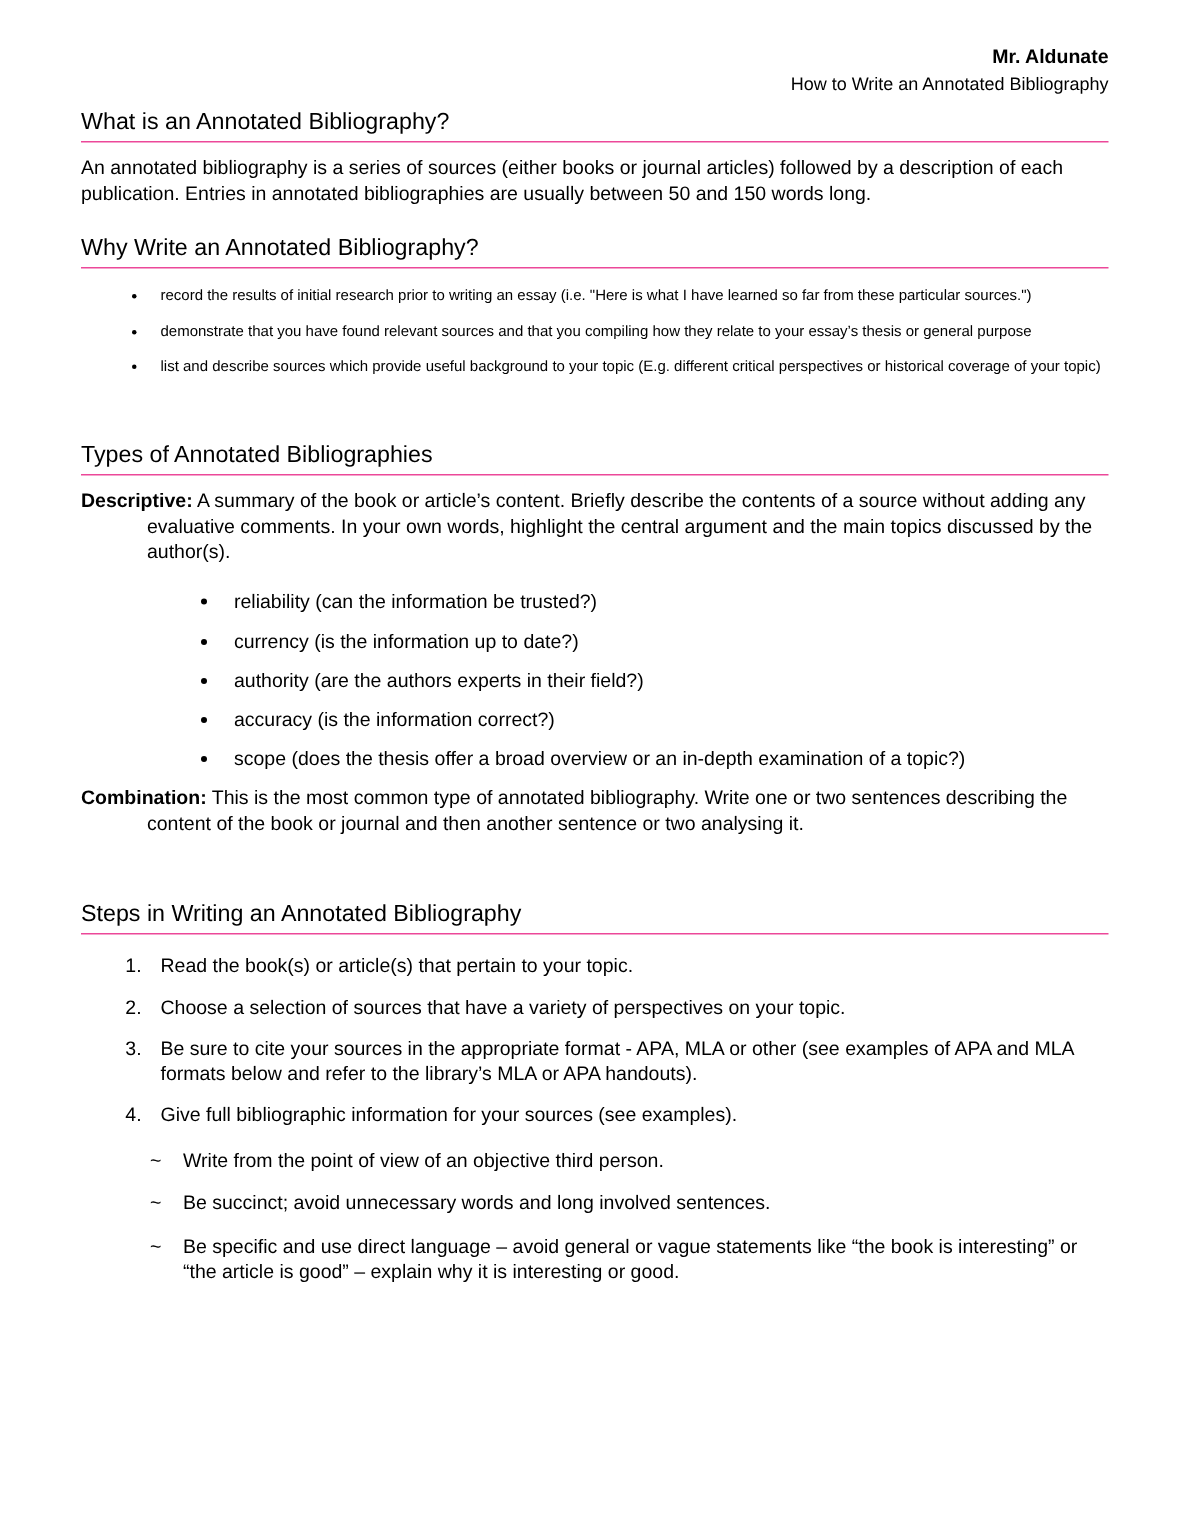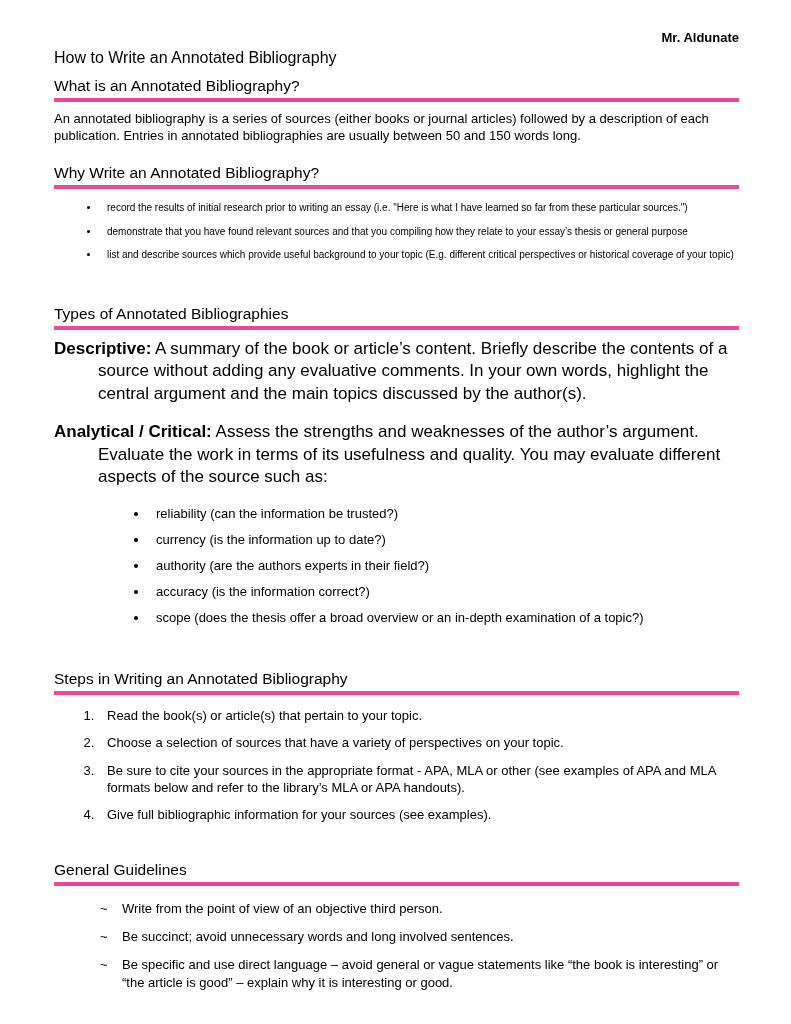--- a/index.html
+++ b/index.html
@@ -9,31 +9,31 @@
     height: 1024px;
     font-family: "Liberation Sans", sans-serif;
     color: #000000;
     overflow: hidden;
   }
   .page { padding: 30px 52px 16px 54px; }
 
   .author { font-size: 13px; font-weight: bold; text-align: right; }
 
   .doc-title {
-    font-size: 16px;
+    font-size: 12px;
     font-weight: normal;
-    text-align: left;
+    text-align: right;
     margin-top: 4px;
     margin-bottom: 10px;
   }
 
   .section-heading {
     font-size: 15.5px;
     font-weight: normal;
-    border-bottom: 4px solid #ec4899;
+    border-bottom: 1px solid #ec4899;
     padding-bottom: 3px;
     margin-bottom: 8px;
   }
   .mt-sm { margin-top: 6px; }
   .mt-md { margin-top: 20px; }
   .mt-lg { margin-top: 44px; }
   .mt-xl { margin-top: 38px; }
 
   p.body {
     font-size: 13px;
@@ -46,21 +46,21 @@
     padding-left: 46px;
   }
   ul.bullets > li {
     font-size: 10px;
     line-height: 1.32;
     padding-left: 7px;
     margin-bottom: 10px;
   }
 
   .hang {
-    font-size: 17px;
+    font-size: 13px;
     line-height: 1.32;
     padding-left: 44px;
     text-indent: -44px;
     margin-bottom: 16px;
   }
   .hang .lead { font-weight: bold; }
 
   ul.inner-bullets {
     list-style: disc;
     margin: 8px 0 9px 0;
@@ -110,40 +110,39 @@
   <ul class="bullets">
     <li>record the results of initial research prior to writing an essay (i.e. "Here is what I have learned so far from these particular sources.")</li>
     <li>demonstrate that you have found relevant sources and that you compiling how they relate to your essay’s thesis or general purpose</li>
     <li>list and describe sources which provide useful background to your topic (E.g. different critical perspectives or historical coverage of your topic)</li>
   </ul>
 
   <h2 class="section-heading mt-lg">Types of Annotated Bibliographies</h2>
 
   <p class="hang"><span class="lead">Descriptive:</span><span> A summary of the book or article’s content. Briefly describe the contents of a source without adding any evaluative comments. In your own words, highlight the central argument and the main topics discussed by the author(s).</span></p>
 
-  <p class="hang"><span class="lead">Analytical / Critical:</span><span> Assess the strengths and weaknesses of the author’s argument. Evaluate the work in terms of its usefulness and quality. You may evaluate different aspects of the source such as:</span></p>
 
   <ul class="inner-bullets">
     <li>reliability (can the information be trusted?)</li>
     <li>currency (is the information up to date?)</li>
     <li>authority (are the authors experts in their field?)</li>
     <li>accuracy (is the information correct?)</li>
     <li>scope (does the thesis offer a broad overview or an in-depth examination of a topic?)</li>
   </ul>
 
+  <p class="hang"><span class="lead">Combination:</span><span> This is the most common type of annotated bibliography. Write one or two sentences describing the content of the book or journal and then another sentence or two analysing it.</span></p>
 
   <h2 class="section-heading mt-lg">Steps in Writing an Annotated Bibliography</h2>
   <ol class="steps">
     <li>Read the book(s) or article(s) that pertain to your topic.</li>
     <li>Choose a selection of sources that have a variety of perspectives on your topic.</li>
     <li>Be sure to cite your sources in the appropriate format - APA, MLA or other (see examples of APA and MLA formats below and refer to the library’s MLA or APA handouts).</li>
     <li>Give full bibliographic information for your sources (see examples).</li>
   </ol>
 
-  <h2 class="section-heading mt-xl">General Guidelines</h2>
   <div class="guide-list">
 
     <div class="guide-item">
       <span class="guide-marker">~</span>
       <span class="guide-text">Write from the point of view of an objective third person.</span>
     </div>
 
     <div class="guide-item">
       <span class="guide-marker">~</span>
       <span class="guide-text">Be succinct; avoid unnecessary words and long involved sentences.</span>

